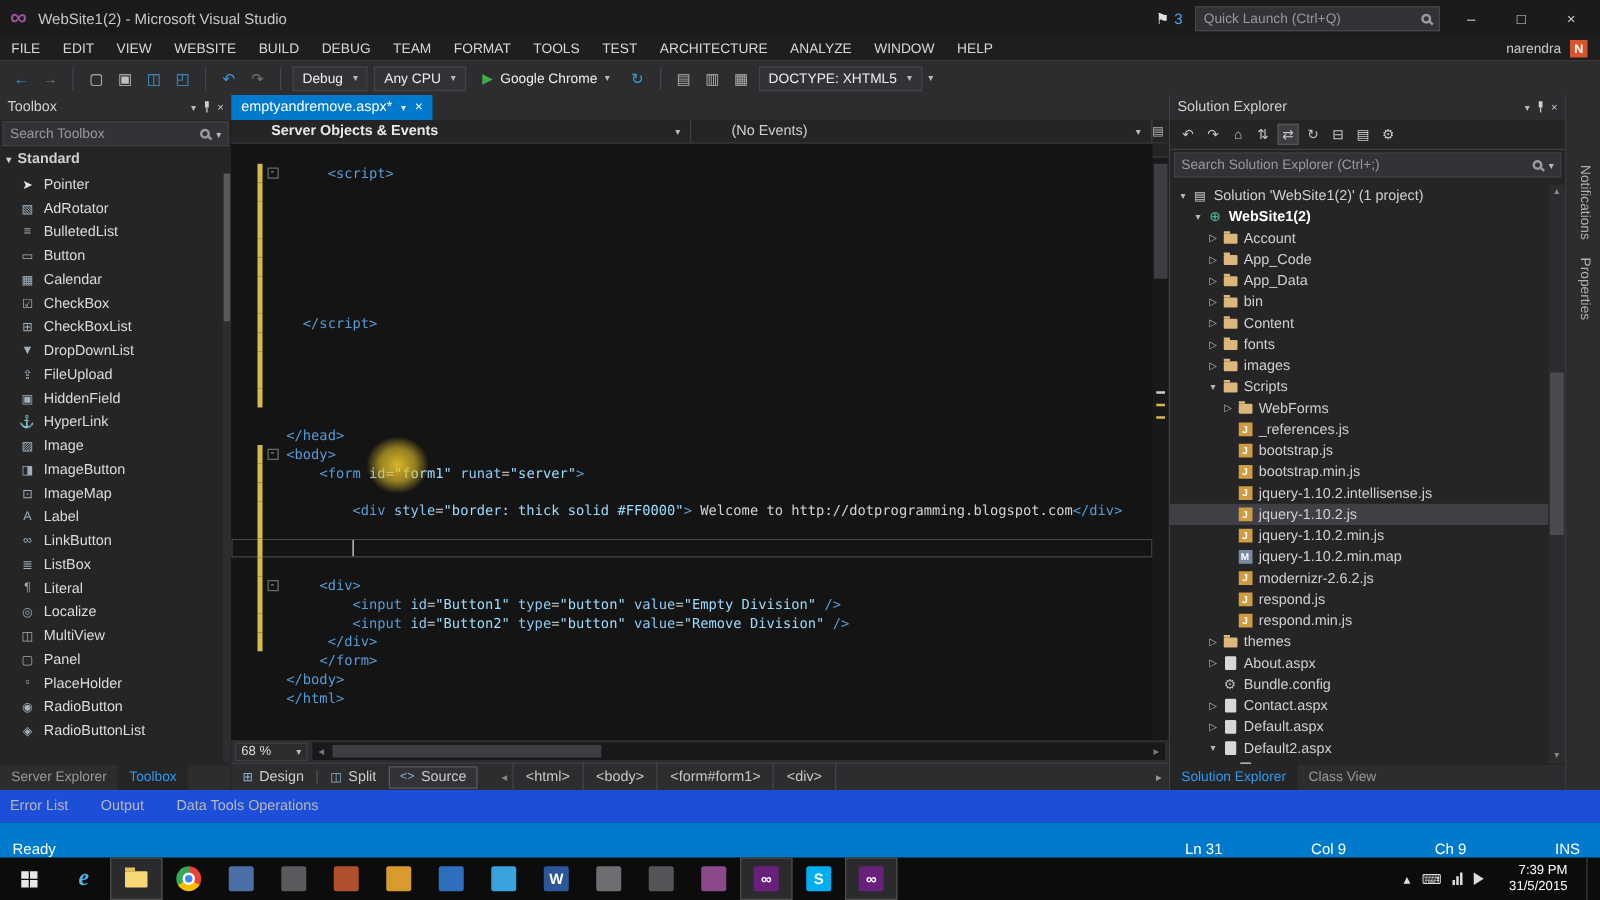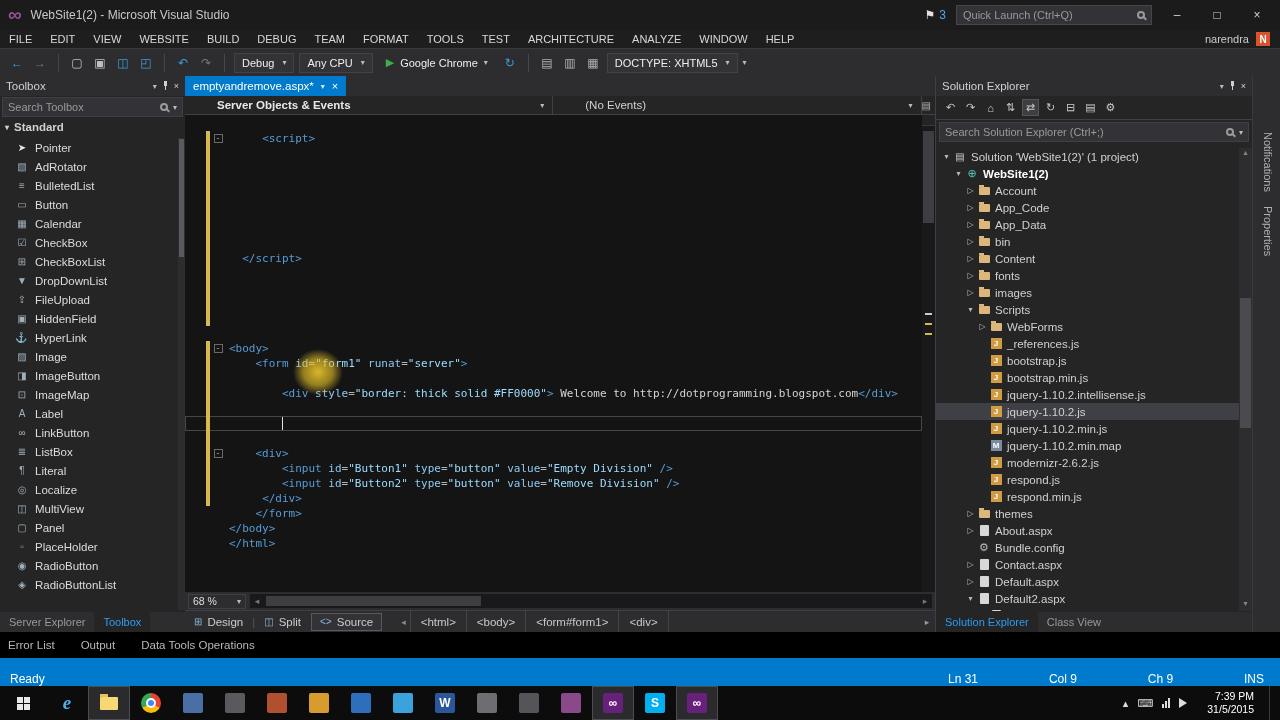--- a/index.html
+++ b/index.html
@@ -143,21 +143,21 @@
   .se-arrow{display:block;text-align:center;font-size:8px;color:#888;height:12px;}
   .se-thumb{position:absolute;left:1px;top:150px;width:11px;height:130px;background:#4a4a4f;}
   .se-arrow.bottom{position:absolute;bottom:0;width:100%;}
 
   
   .edge-strip{position:absolute;left:1252px;top:0;width:28px;height:556px;background:#2d2d30;border-left:1px solid #3a3a3c;}
   .edge-tab{writing-mode:vertical-rl;color:#b0b0b0;font-size:11px;margin:14px auto 14px;display:block;width:14px;}
   .edge-tab:first-child{margin-top:56px;}
 
   
-  .bottomtools{position:absolute;top:632px;left:0;width:1280px;height:26px;background:#000000;
+  .bottomtools{position:absolute;top:632px;left:0;width:1280px;height:26px;background:#1d4ed8;
                display:flex;align-items:center;gap:26px;padding-left:8px;font-size:11.5px;color:#b8b8b8;}
   .statusbar{position:absolute;top:658px;left:0;width:1280px;height:42px;background:#007acc;color:#fff;
              display:flex;align-items:center;padding-left:10px;font-size:12px;}
   .sb-right{margin-left:auto;display:flex;width:332px;justify-content:space-between;padding-right:16px;}
 
   
   .taskbar{position:absolute;top:686px;left:0;width:1280px;height:34px;background:#0c0c0d;
            display:flex;align-items:center;}
   .start{width:46px;height:34px;display:flex;align-items:center;justify-content:center;}
   .win-logo{display:grid;grid-template-columns:6px 6px;grid-template-rows:6px 6px;gap:1px;}
@@ -418,20 +418,21 @@
             <div class="code-line"><span class="chg on"></span><span class="fold"></span><span class="code-text"></span></div>
             <div class="code-line"><span class="chg on"></span><span class="fold"></span><span class="code-text"></span></div>
             <div class="code-line"><span class="chg on"></span><span class="fold"></span><span class="code-text"></span></div>
             <div class="code-line"><span class="chg on"></span><span class="fold"></span><span class="code-text"></span></div>
             <div class="code-line"><span class="chg on"></span><span class="fold"></span><span class="code-text">  <span class="tk-t">&lt;/script&gt;</span></span></div>
             <div class="code-line"><span class="chg on"></span><span class="fold"></span><span class="code-text"></span></div>
             <div class="code-line"><span class="chg on"></span><span class="fold"></span><span class="code-text"></span></div>
             <div class="code-line"><span class="chg on"></span><span class="fold"></span><span class="code-text"></span></div>
             <div class="code-line"><span class="chg on"></span><span class="fold"></span><span class="code-text"></span></div>
             <div class="code-line"><span class="chg"></span><span class="fold"></span><span class="code-text"></span></div>
+            <div class="code-line"><span class="chg"></span><span class="fold"></span><span class="code-text"><span class="tk-t">&lt;/head&gt;</span></span></div>
             <div class="code-line"><span class="chg on"></span><span class="fold"><span class="fbox">-</span></span><span class="code-text"><span class="tk-t">&lt;body&gt;</span></span></div>
             <div class="code-line"><span class="chg on"></span><span class="fold"></span><span class="code-text">    <span class="tk-t">&lt;form </span><span class="tk-a">id</span><span class="tk-o">=</span><span class="tk-v">"form1"</span><span class="tk-x"> </span><span class="tk-a">runat</span><span class="tk-o">=</span><span class="tk-v">"server"</span><span class="tk-t">&gt;</span></span></div>
             <div class="code-line"><span class="chg on"></span><span class="fold"></span><span class="code-text"></span></div>
             <div class="code-line"><span class="chg on"></span><span class="fold"></span><span class="code-text">        <span class="tk-t">&lt;div </span><span class="tk-a">style</span><span class="tk-o">=</span><span class="tk-v">"border: thick solid #FF0000"</span><span class="tk-t">&gt;</span><span class="tk-x"> Welcome to http://dotprogramming.blogspot.com</span><span class="tk-t">&lt;/div&gt;</span></span></div>
             <div class="code-line"><span class="chg on"></span><span class="fold"></span><span class="code-text"></span></div>
             <div class="code-line cur"><span class="chg on"></span><span class="fold"></span><span class="code-text"></span><span class="caret-line"></span></div>
             <div class="code-line"><span class="chg on"></span><span class="fold"></span><span class="code-text"></span></div>
             <div class="code-line"><span class="chg on"></span><span class="fold"><span class="fbox">-</span></span><span class="code-text">    <span class="tk-t">&lt;div&gt;</span></span></div>
             <div class="code-line"><span class="chg on"></span><span class="fold"></span><span class="code-text">        <span class="tk-t">&lt;input </span><span class="tk-a">id</span><span class="tk-o">=</span><span class="tk-v">"Button1"</span><span class="tk-x"> </span><span class="tk-a">type</span><span class="tk-o">=</span><span class="tk-v">"button"</span><span class="tk-x"> </span><span class="tk-a">value</span><span class="tk-o">=</span><span class="tk-v">"Empty Division"</span><span class="tk-t"> /&gt;</span></span></div>
             <div class="code-line"><span class="chg on"></span><span class="fold"></span><span class="code-text">        <span class="tk-t">&lt;input </span><span class="tk-a">id</span><span class="tk-o">=</span><span class="tk-v">"Button2"</span><span class="tk-x"> </span><span class="tk-a">type</span><span class="tk-o">=</span><span class="tk-v">"button"</span><span class="tk-x"> </span><span class="tk-a">value</span><span class="tk-o">=</span><span class="tk-v">"Remove Division"</span><span class="tk-t"> /&gt;</span></span></div>

